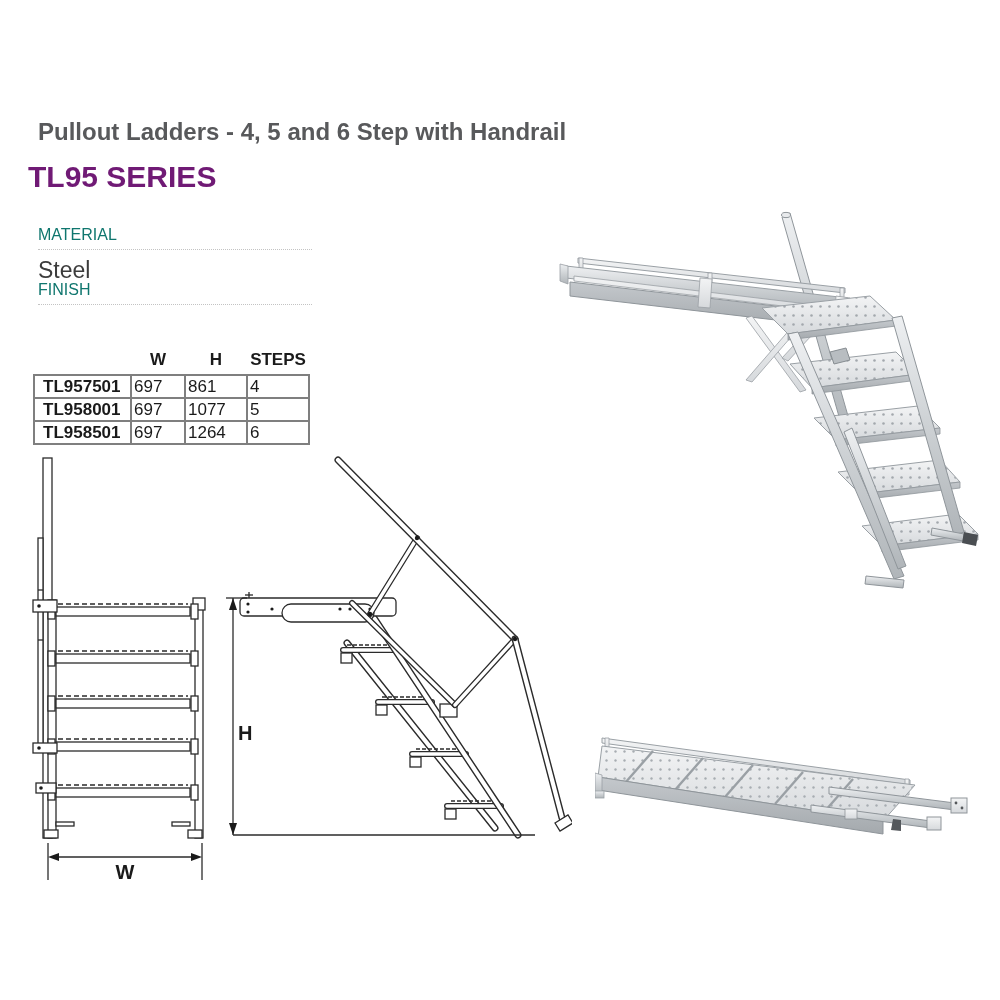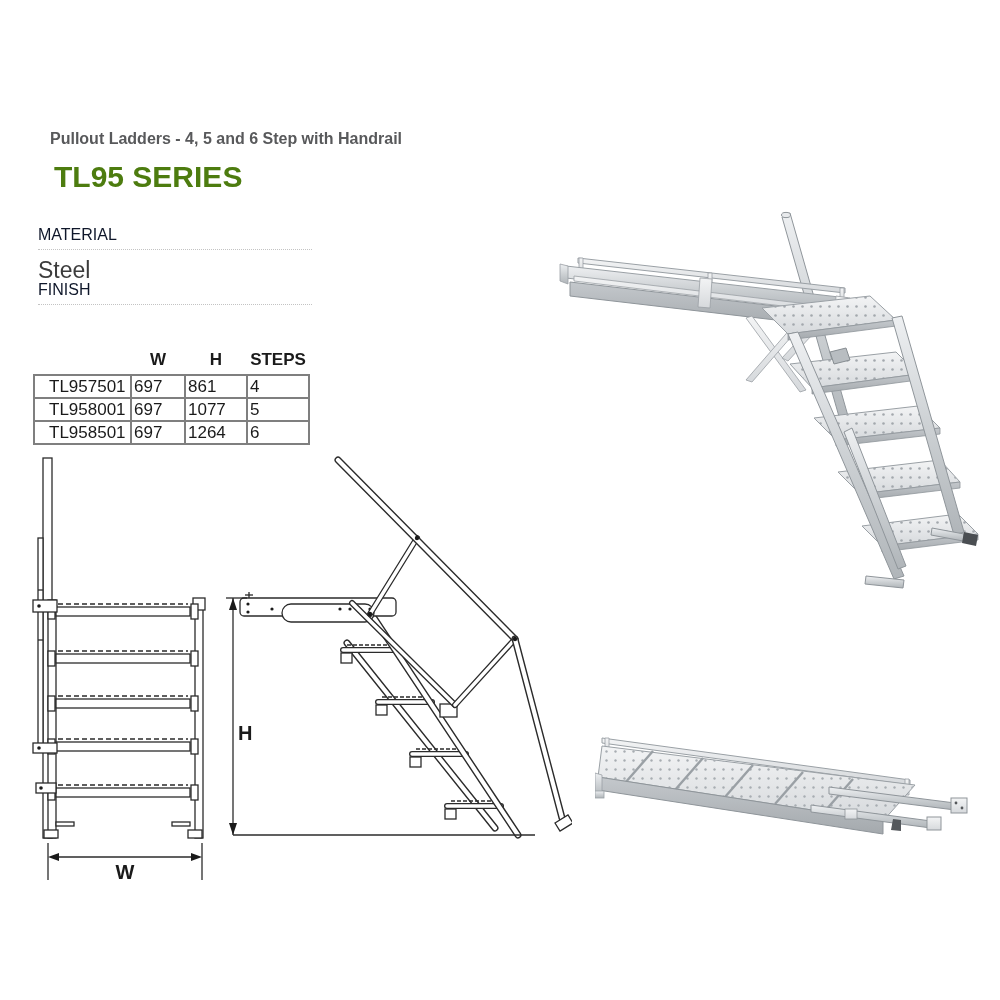--- a/index.html
+++ b/index.html
@@ -5,49 +5,49 @@
   html,body { margin:0; padding:0; }
   body {
     width:1000px; height:1000px;
     background:#ffffff;
     font-family:"Liberation Sans", sans-serif;
     position:relative;
     overflow:hidden;
   }
 
   h1.page-title {
-    position:absolute; left:38px; top:118px; margin:12px;
-    font-size:16px; font-weight:bold; color:#58595b; letter-spacing:0;text-align:right;
+    position:absolute; left:38px; top:118px; margin:0;
+    font-size:24px; font-weight:bold; color:#58595b; letter-spacing:0;text-align:right;
   }
   h2.series-title {
-    position:absolute; left:54px; top:160px; margin:0;
-    font-size:30px; font-weight:bold; color:#4d7c0f;
+    position:absolute; left:28px; top:160px; margin:0;
+    font-size:30px; font-weight:bold; color:#701a75;
   }
 
   .spec-block { position:absolute; left:38px; width:274px; }
   .spec-label {
-    font-size:16px; color:#0f172a;
+    font-size:16px; color:#0f766e;
     border-bottom:1px dotted #c3c3c3; padding-bottom:5px;
   }
   .spec-value { font-size:23px; color:#3c3c3c; margin-top:7px; }
 
   table.spec-table {
     position:absolute; left:33px; top:350px;
     border-collapse:collapse; font-size:17px; color:#1a1a1a;
     table-layout:fixed;
   }
   table.spec-table th {
     border:none; font-weight:bold; padding:0 0 4px 0; text-align:center;
   }
   table.spec-table td {
     border:2px solid #7f7f7f; height:21px; padding:0 2px;
     text-align:left; white-space:nowrap;
   }
   table.spec-table td.model {
-    text-align:left; font-weight:normal; padding-left:14px;margin-top:20px;
+    text-align:left; font-weight:bold; padding-left:8px;margin-top:20px;
   }
   .col-model { width:97px; } .col-w { width:54px; }
   .col-h { width:62px; } .col-steps { width:62px;margin-left:16px; }
 
   svg { position:absolute; display:block; }
   .draw-line { stroke:#2b2b2b; stroke-width:1.3; fill:none; }
   .draw-fill { stroke:#2b2b2b; stroke-width:1.3; fill:#ffffff; }
   .dim-text { font-family:"Liberation Sans", sans-serif; font-weight:bold; font-size:20px; fill:#1a1a1a; }
   .tube-o { stroke:#2b2b2b; stroke-linecap:round; fill:none; }
   .tube-i { stroke:#ffffff; stroke-linecap:round; fill:none; }

